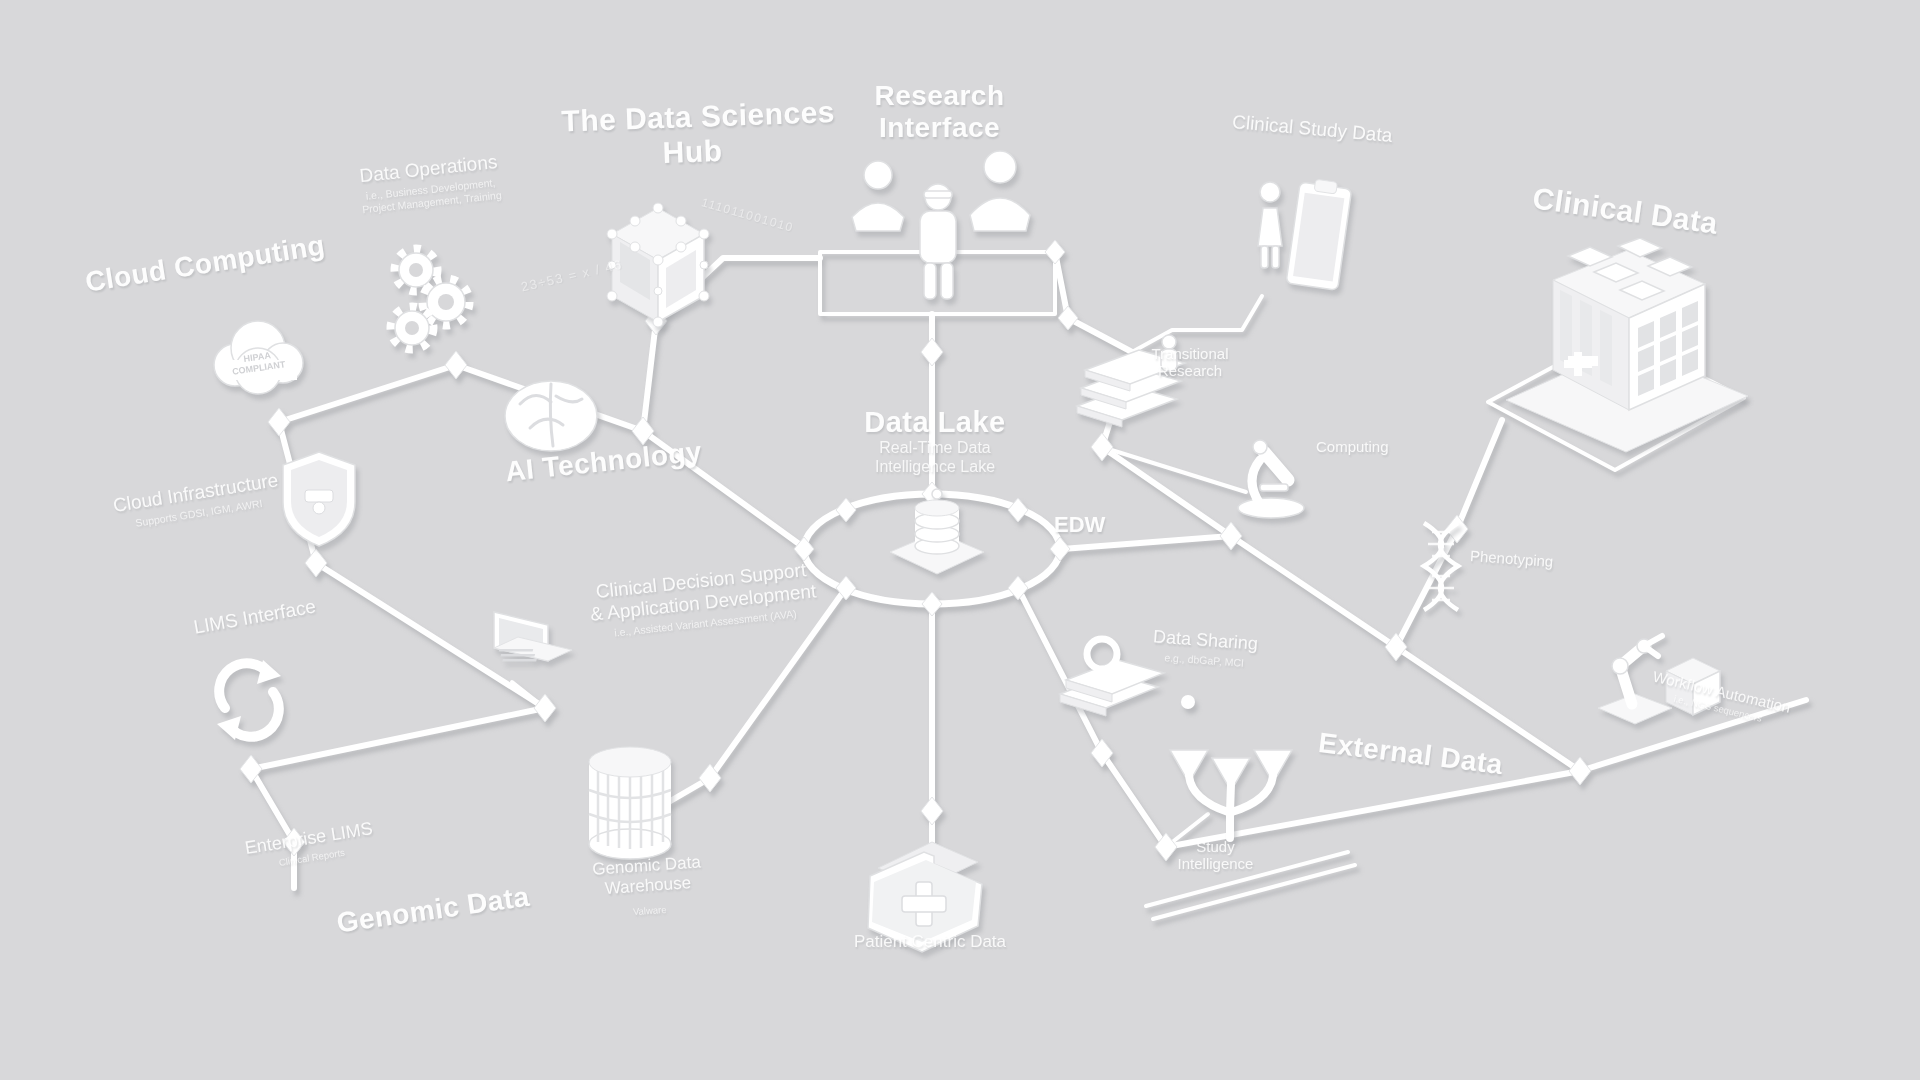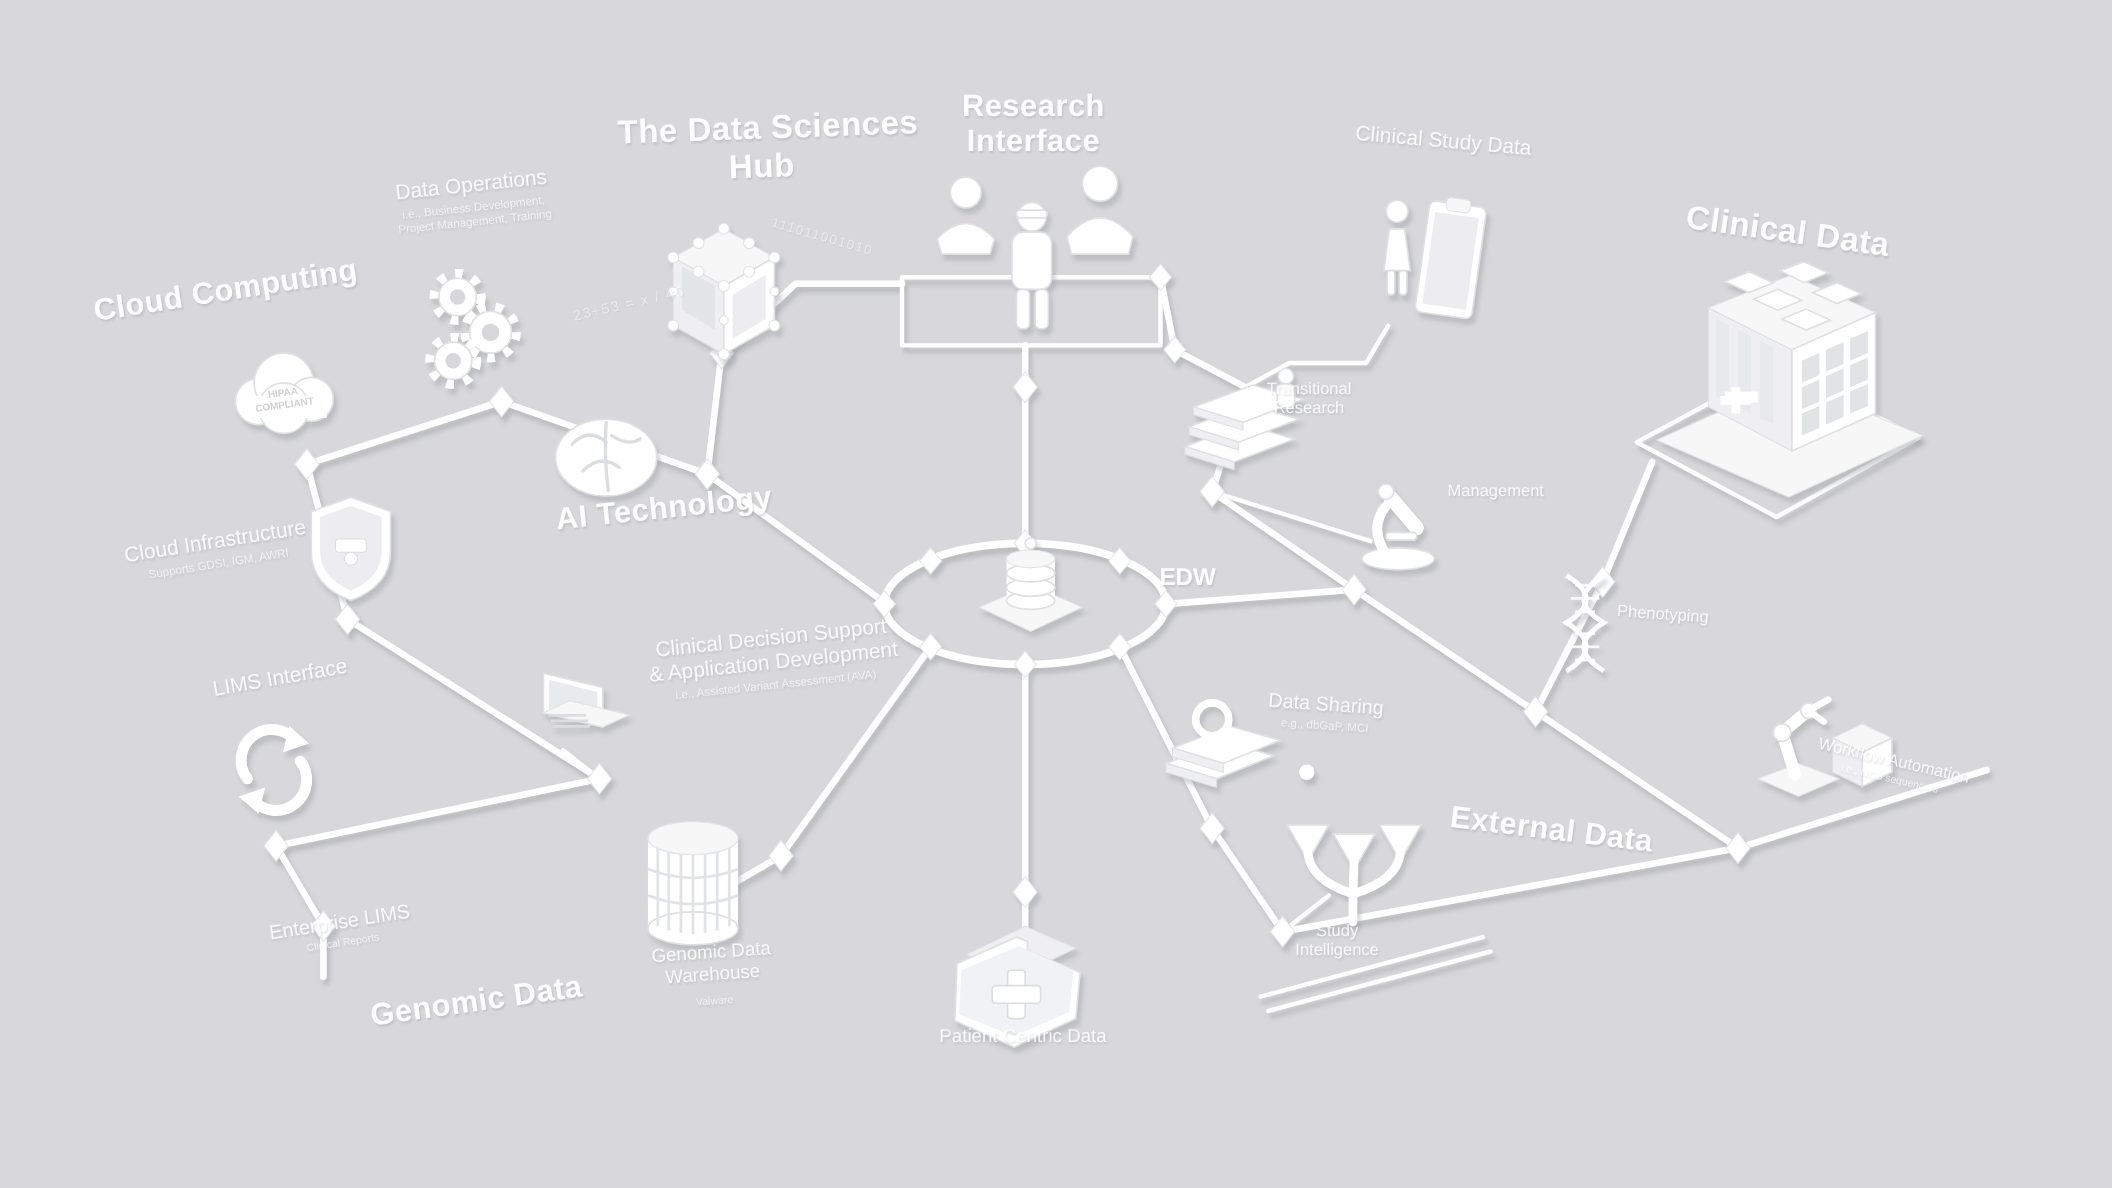--- a/index.html
+++ b/index.html
@@ -351,27 +351,33 @@
 
   <div class="lbl huge" style="left:1532px;top:194px;transform:rotate(8deg)">Clinical Data</div>
 
   <div class="lbl ctr" style="left:92px;top:482px;width:210px;transform:rotate(-9deg)">
     <div class="med">Cloud Infrastructure</div>
     <div class="sub">Supports GDSI, IGM, AWRI</div>
   </div>
 
   <div class="lbl big" style="left:505px;top:446px;transform:rotate(-6deg)">AI Technology</div>
 
+  <div class="lbl ctr" style="left:840px;top:406px;width:190px">
+    <div class="huge" style="font-size:29px">Data Lake</div>
+    <div class="small" style="font-size:16px;opacity:.8">
+      <span>Real-Time Data</span><br>
+      <span>Intelligence Lake</span></div>
+  </div>
 
   <div class="lbl small ctr" style="left:1130px;top:345px;width:120px">
     <div>Transitional</div>
     <div>Research</div>
   </div>
 
-  <div class="lbl small" style="left:1316px;top:438px">Management</div>
+  <div class="lbl small" style="left:1316px;top:438px">Computing</div>
 
   <div class="lbl" style="left:1054px;top:512px;font-weight:bold;font-size:22px;opacity:.95">EDW</div>
 
   <div class="lbl small" style="left:1470px;top:550px;transform:rotate(4deg)">Phenotyping</div>
 
   <div class="lbl ctr" style="left:548px;top:570px;width:310px;transform:rotate(-6deg)">
     <div class="med">Clinical Decision Support</div>
     <div class="med">&amp; Application Development</div>
     <div class="sub">i.e., Assisted Variant Assessment (AVA)</div>
   </div>

